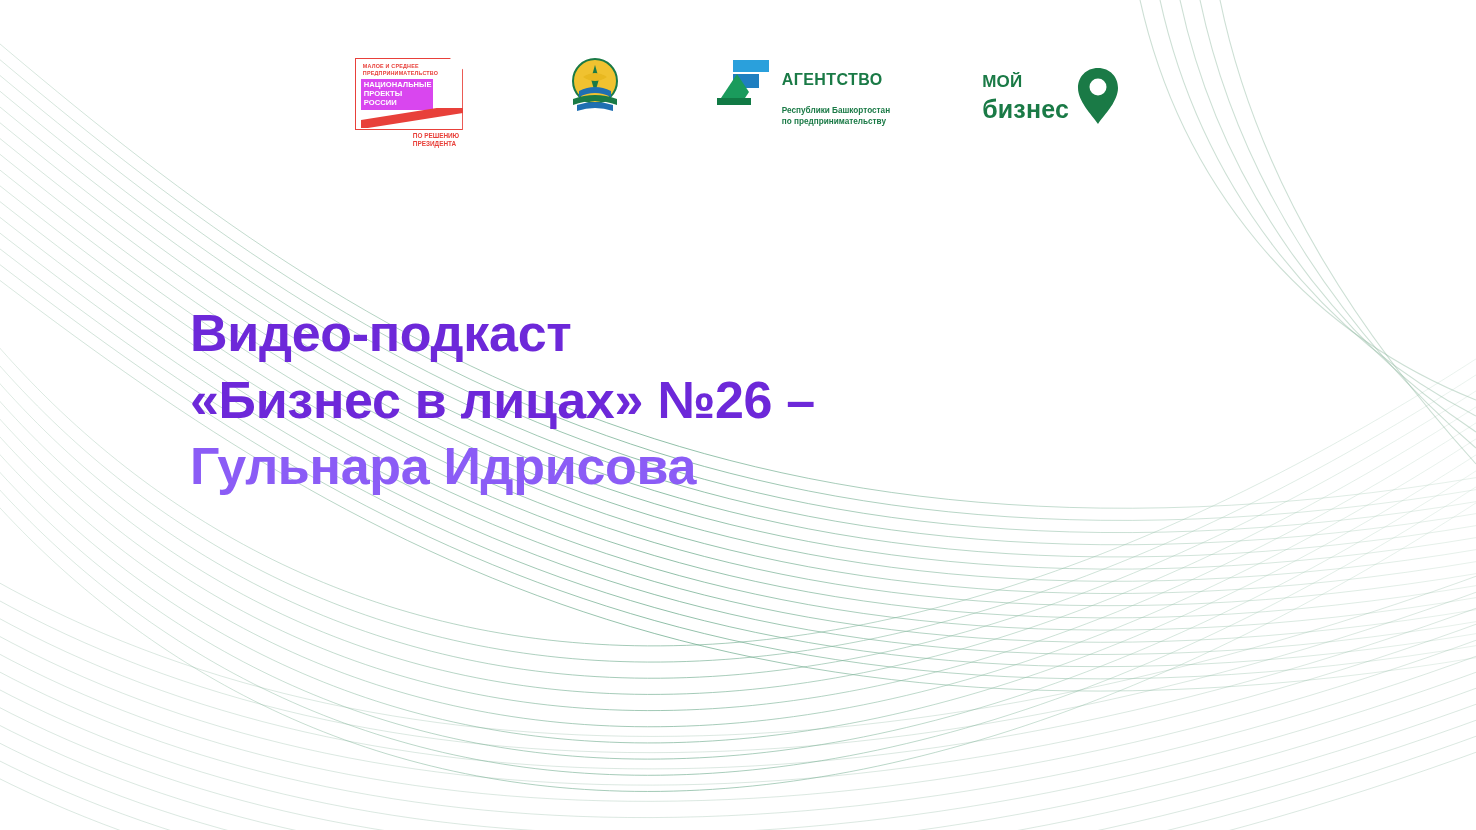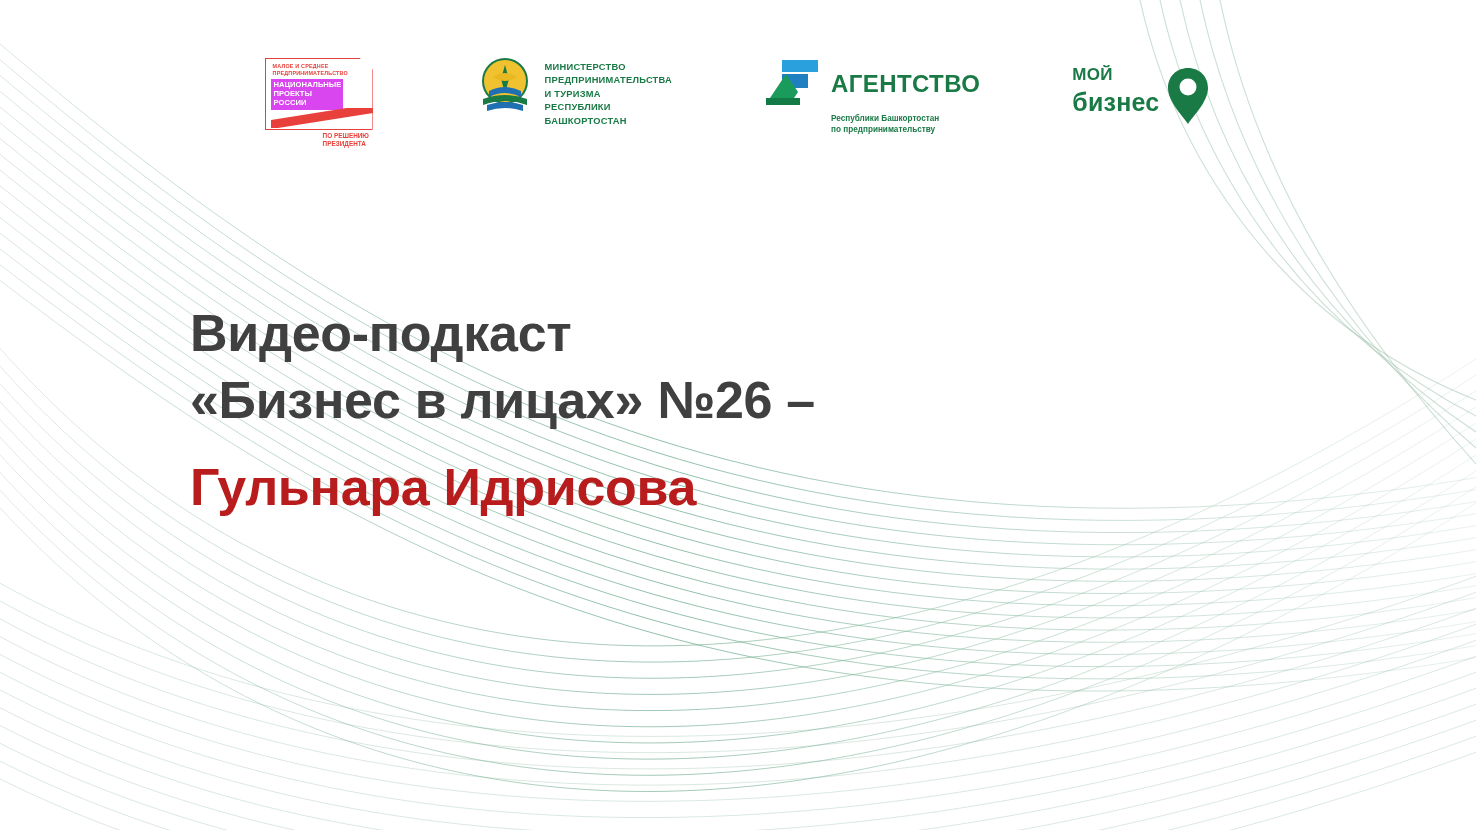--- a/index.html
+++ b/index.html
@@ -139,39 +139,39 @@
     gap: 9px;
     margin-top: 6px;
   }
   .ag-mark {
     width: 58px;
     height: 54px;
     position: relative;
   }
   .ag-text-wrap { padding-top: 14px; }
   .ag-title {
-    font-size: 24px;
+    font-size: 16px;
     font-weight: bold;
     color: #1a7a46;
     letter-spacing: .4px;
     line-height: 1;
   }
   .ag-sub {
     font-size: 8.2px;
     font-weight: bold;
     color: #1a7a46;
     line-height: 1.3;
     margin-top: 18px;
     white-space: pre-line;
   }
 
   
   .mb-logo {
     display: flex;
-    align-items: flex-start;
+    align-items: center;
     gap: 8px;
     margin-top: 14px;
   }
   .mb-text-wrap { line-height: 1; }
   .mb-top {
     font-size: 17px;
     font-weight: bold;
     color: #1a7a46;
     letter-spacing: .3px;
   }
@@ -191,22 +191,22 @@
     top: 300px;
     width: 1000px;
   }
   .title-line {
     font-size: 52px;
     font-weight: bold;
     line-height: 1.28;
     letter-spacing: -0.3px;
     white-space: nowrap;
   }
-  .t-green { color: #404040; }
-  .t-blue  { color: #b91c1c; margin-top: 21px; }
+  .t-green { color: #6d28d9; }
+  .t-blue  { color: #8b5cf6; }
 </style>
 </head>
 <body>
 
 <div class="slide">
 
   <svg class="bg-swoosh" viewBox="0 0 1476 830" preserveAspectRatio="none" aria-hidden="true">
     <defs>
       <linearGradient id="lineFade" x1="0" y1="0" x2="1" y2="0">
         <stop offset="0%" stop-color="#9fc3ad" stop-opacity="0.35"></stop>
@@ -286,25 +286,20 @@
         <svg viewBox="0 0 56 62" width="56" height="62" aria-hidden="true">
           <circle cx="28" cy="26" r="22" fill="#f0c230"></circle>
           <circle cx="28" cy="26" r="22" fill="none" stroke="#1a7a46" stroke-width="2"></circle>
           <path d="M28 10 L24 24 L28 38 L32 24 Z" fill="#1a7a46"></path>
           <path d="M16 22 Q28 14 40 22 Q28 30 16 22 Z" fill="#e8b820"></path>
           <path d="M12 36 Q28 28 44 36 L44 42 Q28 34 12 42 Z" fill="#1f6fb2"></path>
           <path d="M6 44 Q28 36 50 44 L50 50 Q28 42 6 50 Z" fill="#1a7a46"></path>
           <path d="M10 50 Q28 44 46 50 L46 56 Q28 50 10 56 Z" fill="#1f6fb2"></path>
         </svg>
       </div>
-      <div class="min-text">МИНИСТЕРСТВО
-ПРЕДПРИНИМАТЕЛЬСТВА
-И ТУРИЗМА
-РЕСПУБЛИКИ
-БАШКОРТОСТАН</div>
     </div>
 
     <div class="ag-logo">
       <div class="ag-mark">
         <svg viewBox="0 0 58 54" width="58" height="54" aria-hidden="true">
           <rect x="18" y="2" width="36" height="12" fill="#2aa0dc"></rect>
           <rect x="18" y="16" width="26" height="14" fill="#1f7fc0"></rect>
           <path d="M2 46 L22 16 L34 34 L26 46 Z" fill="#1a9b5c"></path>
           <rect x="2" y="40" width="34" height="7" fill="#117a45"></rect>
         </svg>

